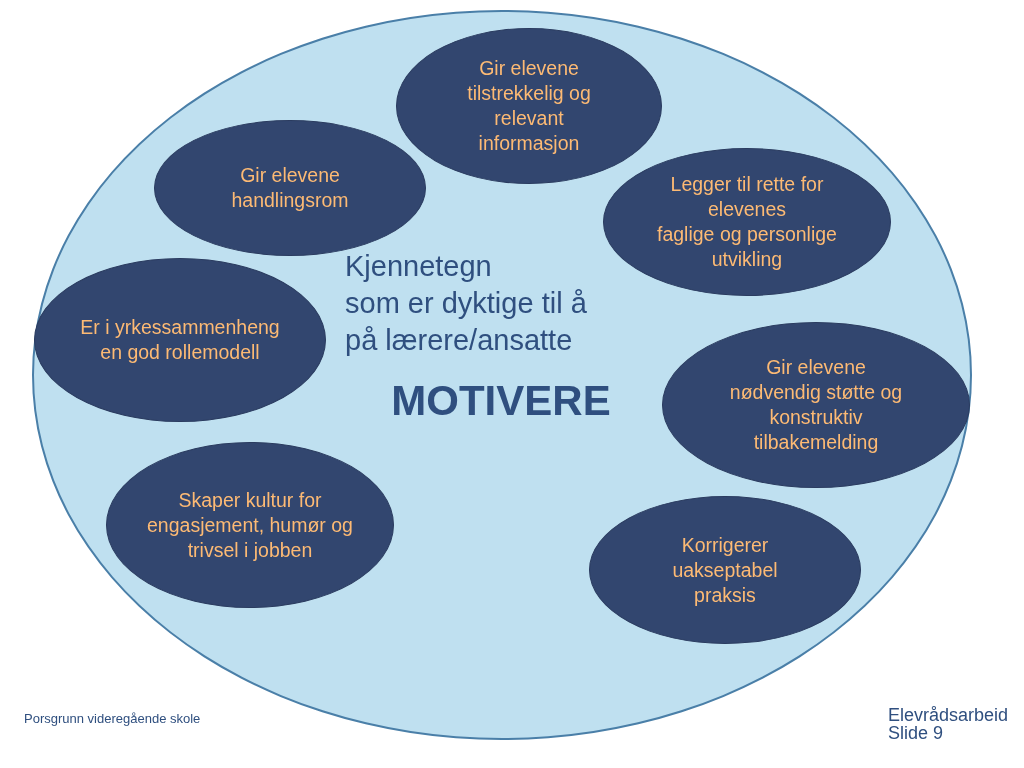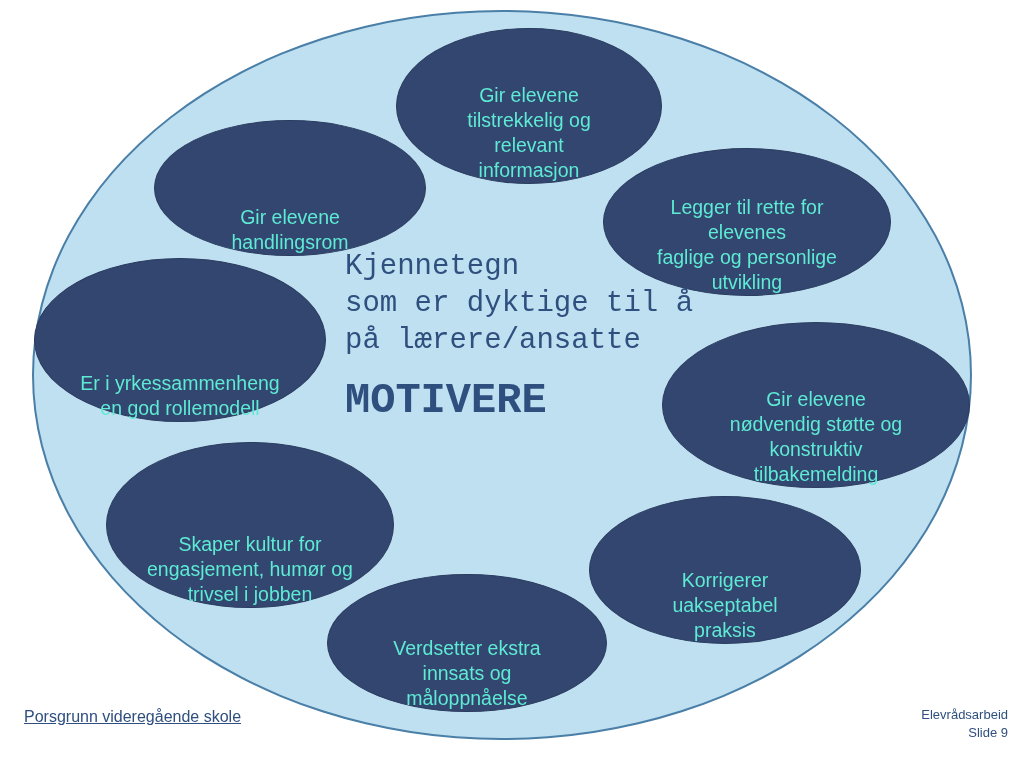--- a/index.html
+++ b/index.html
@@ -32,72 +32,70 @@
     box-sizing: border-box;
   }
   
   #center-block {
     position: absolute;
     left: 345px;
     top: 248px;
     width: 330px;
     text-align: left;
     color: #2c4a7c;
-    font-family: Liberation Mono, monospace;
   }
   #center-block .line {
     font-size: 29px;
     line-height: 37px;
     color: #2f4f7f;
     white-space: nowrap;
   }
   #center-word {
     margin-top: 18px;
     font-size: 42px;
     font-weight: bold;
     color: #2f4f7f;
-    text-align: left;
+    text-align: center;
     padding-right: 18px;
   }
   
   .node {
     position: absolute;
     background: #32466f;
     border: 1px solid #2b3c60;
     border-radius: 50%;
-    color: #5eead4;
+    color: #fdba74;
     display: flex;
-    align-items: flex-end;
+    align-items: center;
     justify-content: center;
     text-align: center;
     box-sizing: border-box;
   }
   .node .node-label {
     display: block;
     width: 92%;
     font-size: 19.5px;
     line-height: 25px;
     white-space: pre-line;
   }
   
   .footer-left {
     position: absolute;
     left: 24px;
     bottom: 42px;
-    font-size: 16px;
+    font-size: 13px;
     color: #2f4f7f;
-    text-decoration: underline;
   }
   .footer-right {
     position: absolute;
     right: 16px;
     bottom: 26px;
-    font-size: 13px;
+    font-size: 18px;
     color: #2f4f7f;
-    text-align: right;
+    text-align: left;
     line-height: 18px;
   }
 </style>
 </head>
 <body>
 
 <div id="slide">
 
   <div id="big-ellipse"></div>
 
@@ -144,25 +142,20 @@
 uakseptabel
 praksis</span>
   </div>
 
   <div class="node" style="left:106px; top:442px; width:288px; height:166px;">
     <span class="node-label">Skaper kultur for
 engasjement, humør og
 trivsel i jobben</span>
   </div>
 
-  <div class="node" style="left:327px; top:574px; width:280px; height:138px;">
-    <span class="node-label">Verdsetter ekstra
-innsats og
-måloppnåelse</span>
-  </div>
 
   <div class="footer-left">Porsgrunn videregående skole</div>
   <div class="footer-right">
     <div>Elevrådsarbeid</div>
     <div>Slide 9</div>
   </div>
 
 </div>
 
 </body></html>

